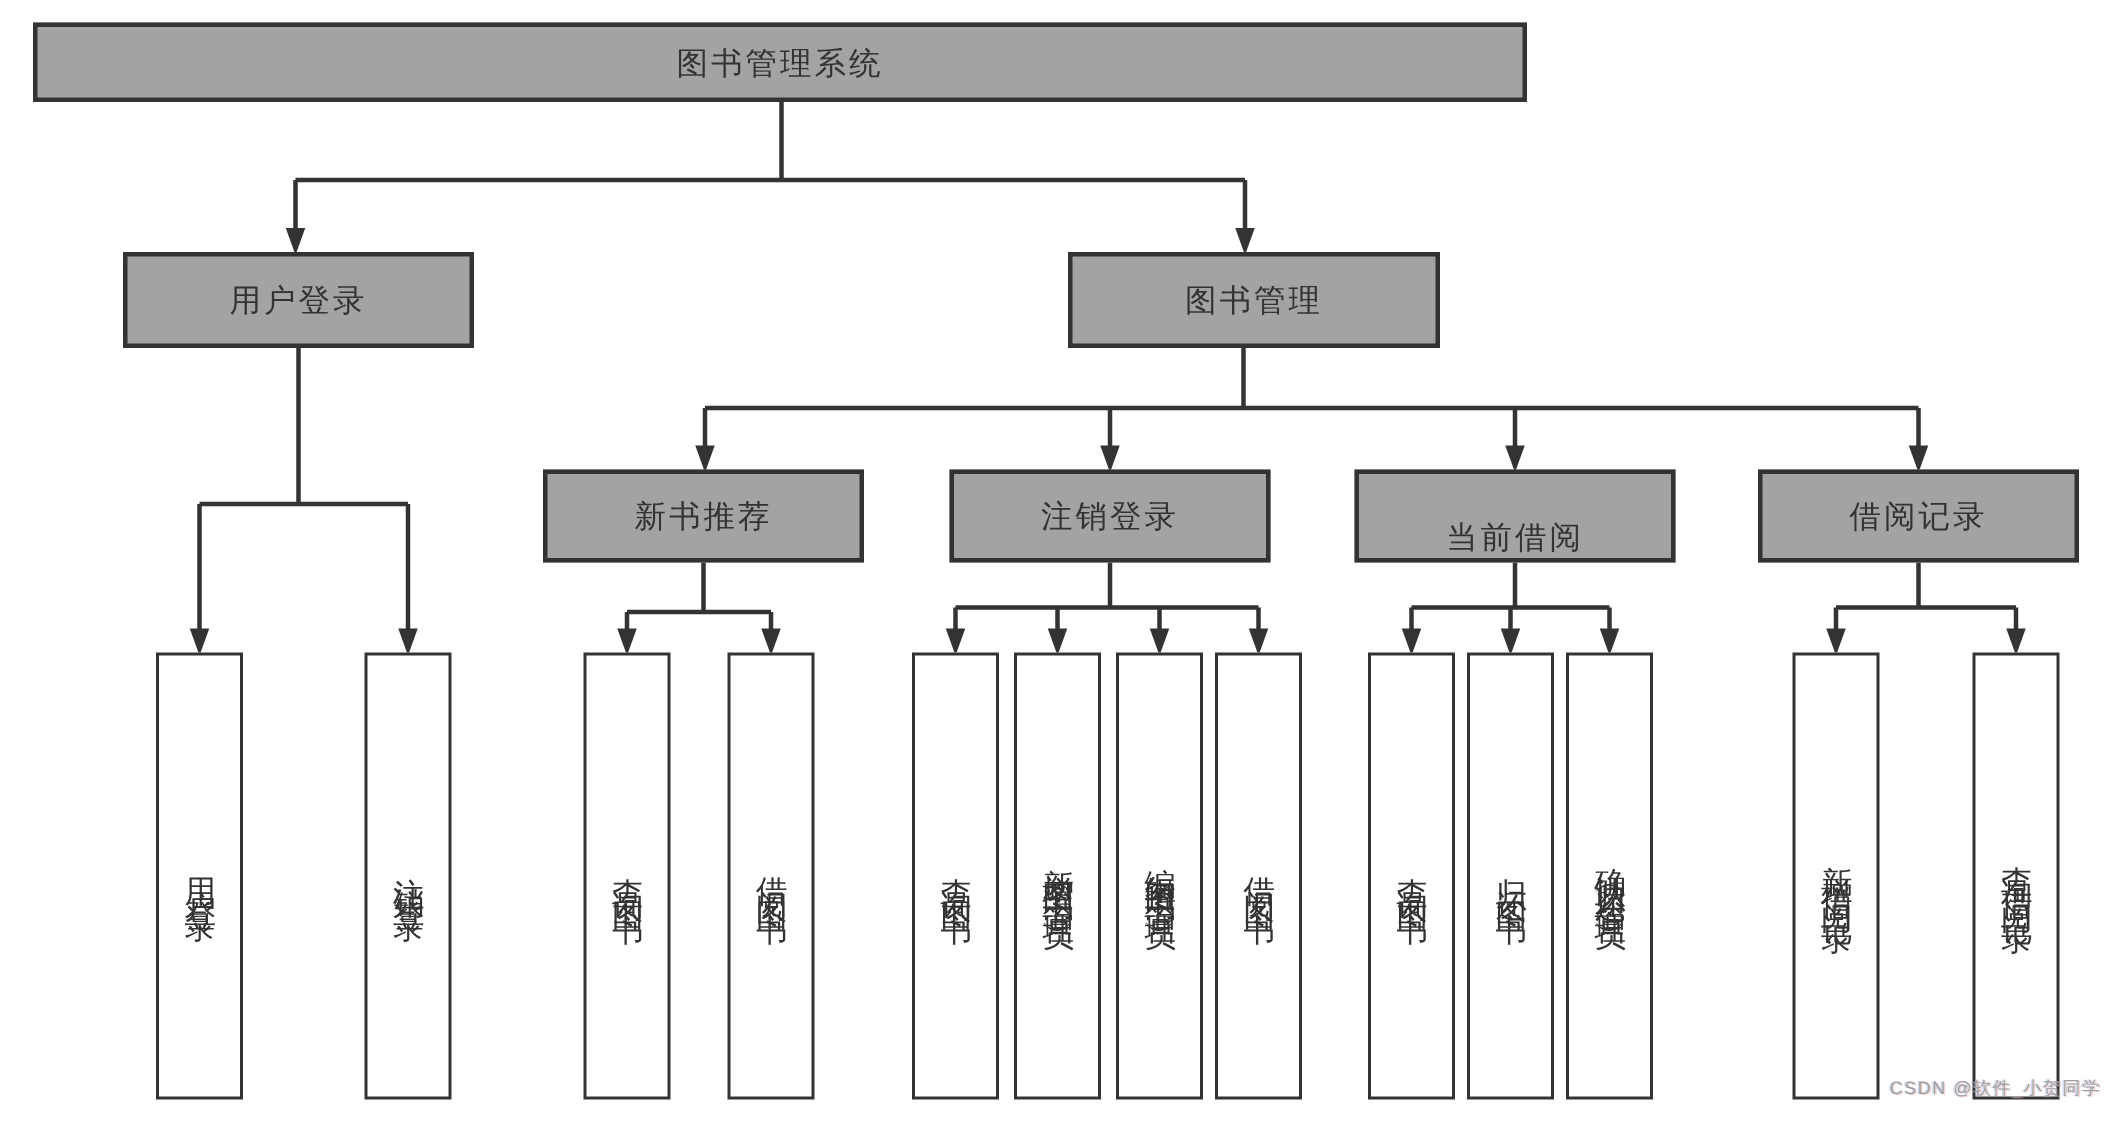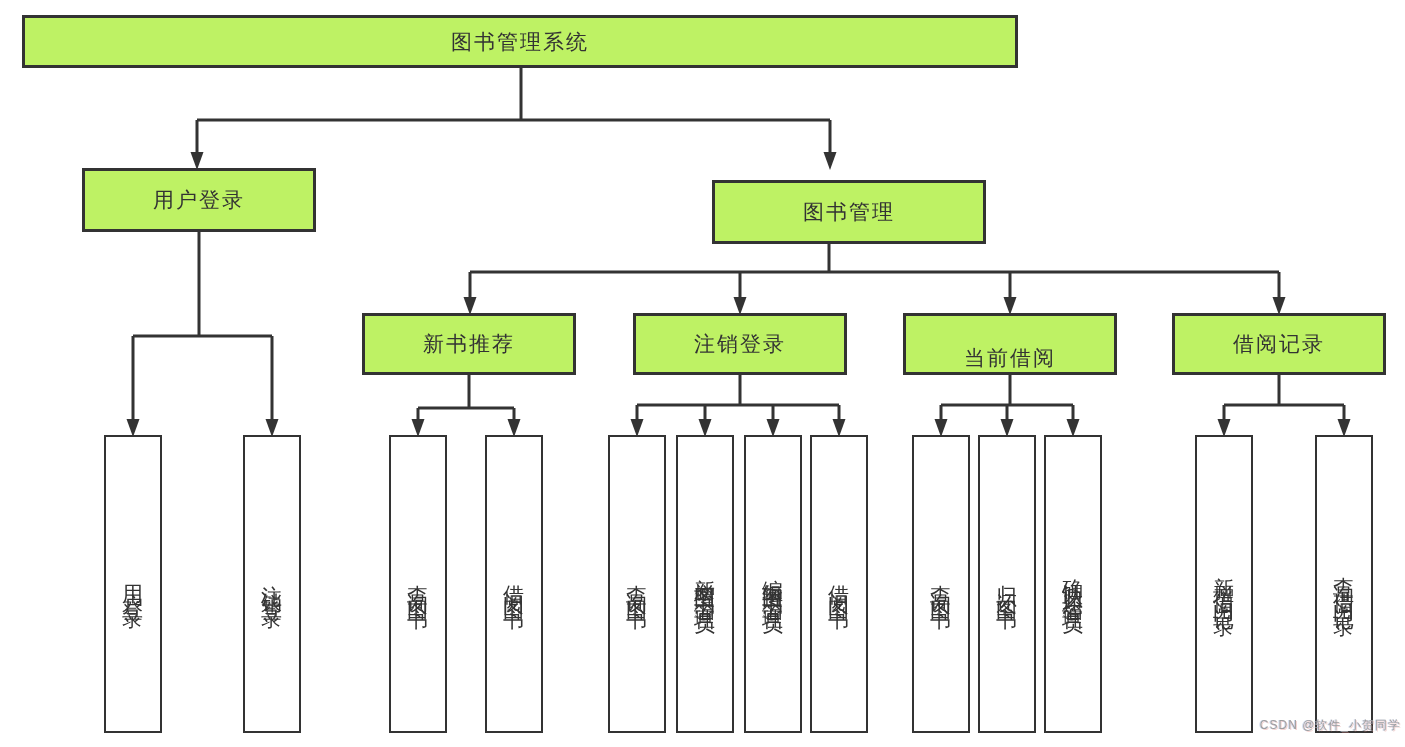--- a/index.html
+++ b/index.html
@@ -18,21 +18,21 @@
   .wires {
     position: absolute;
     left: 0;
     top: 0;
     pointer-events: none;
   }
   .hbox {
     position: absolute;
     box-sizing: border-box;
     border: 3px solid #333333;
-    background: #bef264;
+    background: #a3a3a3;
     display: flex;
     align-items: center;
     justify-content: center;
     color: #333333;
     font-size: 21px;
     letter-spacing: 2px;
     z-index: 2;
   }
   .root {
     border-width: 3px;
@@ -112,21 +112,21 @@
     </g>
   </svg>
 
   <div class="hbox root" style="left:22px; top:15px; width:996px; height:53px;">
     <span>图书管理系统</span>
   </div>
 
   <div class="hbox" style="left:82px; top:168px; width:234px; height:64px;">
     <span>用户登录</span>
   </div>
-  <div class="hbox" style="left:712px; top:180px; width:274px; height:64px;">
+  <div class="hbox" style="left:712px; top:168px; width:248px; height:64px;">
     <span>图书管理</span>
   </div>
 
   <div class="hbox" style="left:362px; top:313px; width:214px; height:62px;">
     <span>新书推荐</span>
   </div>
   <div class="hbox" style="left:633px; top:313px; width:214px; height:62px;">
     <span>注销登录</span>
   </div>
   <div class="hbox" style="left:903px; top:313px; width:214px; height:62px;align-items:flex-end;">

